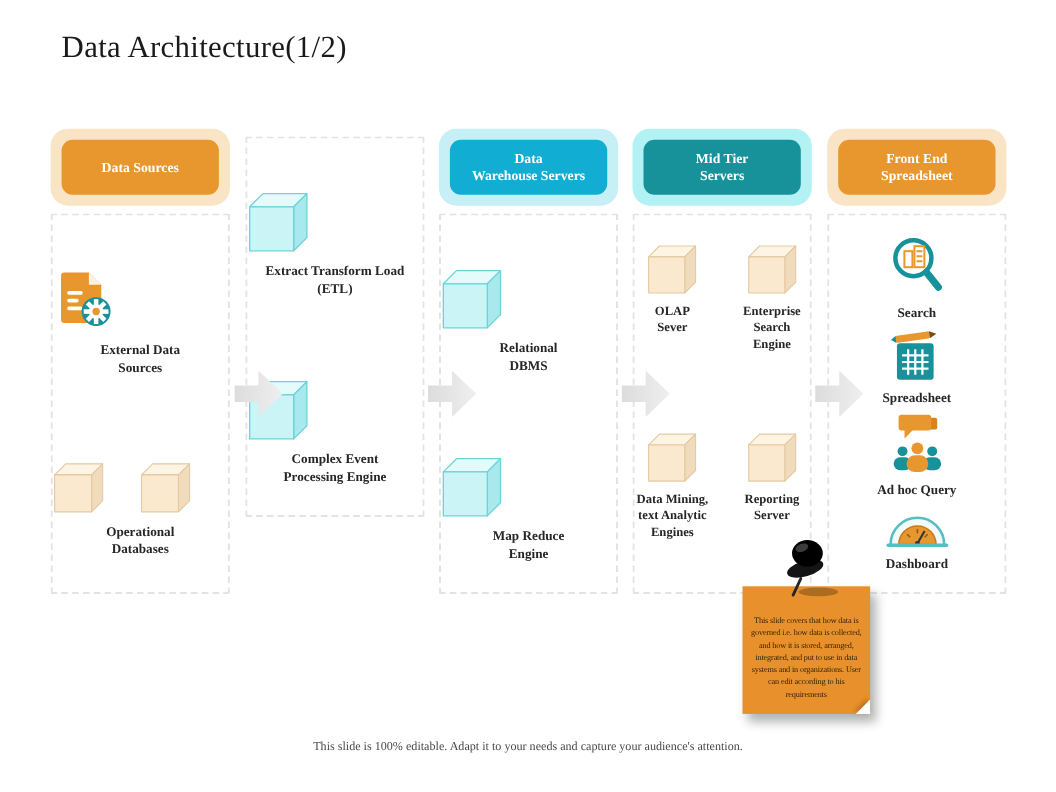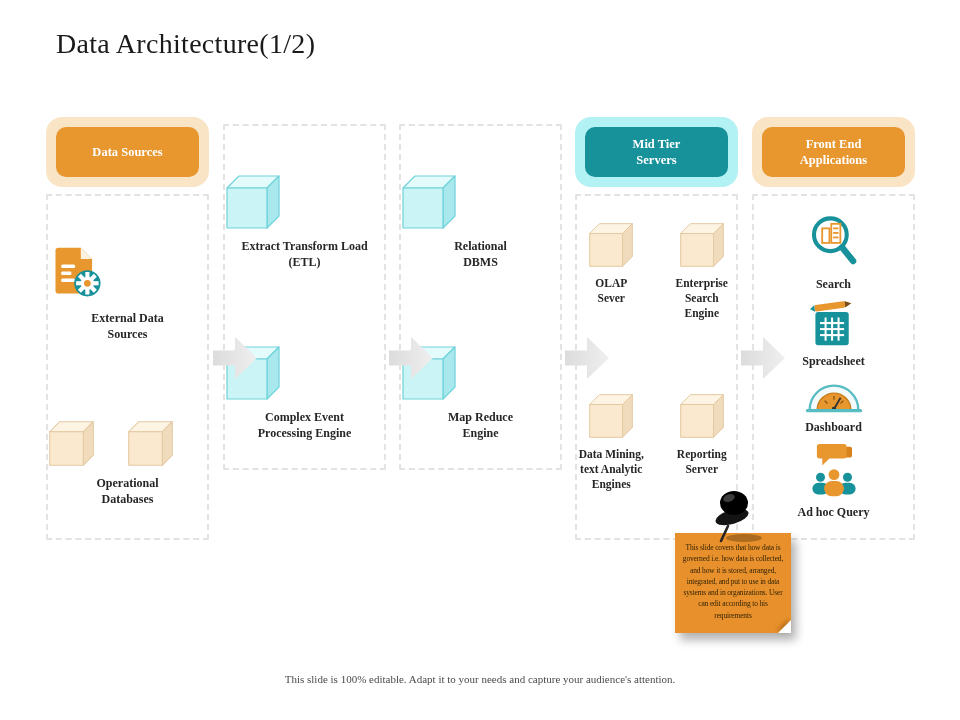--- a/index.html
+++ b/index.html
@@ -32,21 +32,21 @@
   .cube-tan .face{fill:var(--cube_tan_face);stroke:var(--cube_tan_edge);}
   .cube-cyan .top{fill:var(--cube_cyan_top);stroke:var(--cube_cyan_edge);}
   .cube-cyan .side{fill:var(--cube_cyan_side);stroke:var(--cube_cyan_edge);}
   .cube-cyan .face{fill:var(--cube_cyan_face);stroke:var(--cube_cyan_edge);}
   .fe-body{justify-content:flex-start;padding:16px 0 0;gap:6px;display:flex;flex-direction:column;align-items:center;}
   .fe-item{display:flex;flex-direction:column;align-items:center;gap:5px;}
   .arrow{position:absolute;width:44px;height:42px;z-index:3;
          background:linear-gradient(to right,#dcdcdc,#efefef);
          clip-path:polygon(0 32%,50% 32%,50% 0,100% 50%,50% 100%,50% 68%,0 68%);}
   .note{position:absolute;left:675px;top:533px;width:116px;min-height:96px;z-index:5;
-        background:var(--note);padding:9px 5px 12px;box-sizing:border-box;
+        background:var(--note);padding:25px 5px 12px;box-sizing:border-box;
         box-shadow:5px 7px 9px rgba(0,0,0,.30);}
   .note::after{content:"";position:absolute;right:0;bottom:0;width:0;height:0;
         border-left:13px solid transparent;border-bottom:13px solid #fff;
         filter:drop-shadow(-2px -2px 2px rgba(140,80,10,.5));}
   .note-text{font-size:7.5px;line-height:1.5;color:#2e1f05;text-align:center;letter-spacing:-.15px;}
   .pin{position:absolute;left:706px;top:486px;z-index:6;}
   .footer{position:absolute;top:673px;left:0;width:100%;text-align:center;
           font-size:11px;color:#4a4a4a;}
 </style>
 </head>
@@ -123,20 +123,24 @@
             <polygon class="side" points="42,14 54,2 54,42 42,54"></polygon>
             <polygon class="face" points="2,14 42,14 42,54 2,54"></polygon>
         </svg>
         <div class="lbl">Complex Event
 Processing Engine</div>
       </div>
     </div>
   </div>
 
   <div class="col" style="left:399px">
+    <div class="hdr c-blue">
+      <div class="hdr-inner">Data
+Warehouse Servers</div>
+    </div>
     <div class="body">
       <div class="half">
         <svg class="cube cube-cyan" width="56" height="56" viewBox="0 0 56 56">
           <polygon class="top" points="14,2 54,2 42,14 2,14"></polygon>
             <polygon class="side" points="42,14 54,2 54,42 42,54"></polygon>
             <polygon class="face" points="2,14 42,14 42,54 2,54"></polygon>
         </svg>
         <div class="lbl">Relational
 DBMS</div>
       </div>
@@ -199,21 +203,21 @@
           <div class="lbl small">Reporting
 Server</div>
         </div>
       </div>
     </div>
   </div>
 
   <div class="col" style="left:752px">
     <div class="hdr c-orange">
       <div class="hdr-inner">Front End
-Applications</div>
+Spreadsheet</div>
     </div>
     <div class="body fe-body">
       <div class="fe-item">
         <svg width="56" height="60" viewBox="0 0 60 66">
           <circle cx="26" cy="25" r="18" fill="#fff" stroke="var(--teal)" stroke-width="4.5"></circle>
           <line x1="39" y1="39" x2="51" y2="54" stroke="var(--teal)" stroke-width="7" stroke-linecap="round"></line>
           <g stroke="var(--orange)" stroke-width="2" fill="none">
             <rect x="17" y="18" width="8" height="16"></rect>
             <rect x="27" y="13" width="10" height="21"></rect>
             <line x1="29" y1="18" x2="35" y2="18"></line>
@@ -236,48 +240,48 @@
               <line x1="14" y1="32.5" x2="40" y2="32.5"></line>
               <line x1="14" y1="39" x2="40" y2="39"></line>
             <line x1="20" y1="20" x2="20" y2="45"></line>
               <line x1="27" y1="20" x2="27" y2="45"></line>
               <line x1="34" y1="20" x2="34" y2="45"></line>
           </g>
         </svg>
         <div class="lbl">Spreadsheet</div>
       </div>
       <div class="fe-item">
-        <svg width="60" height="40" viewBox="0 0 64 42">
-          <path d="M6,37 A26,26 0 0 1 58,37" fill="#F2FAFB" stroke="#58BCC3" stroke-width="2.5"></path>
-          <path d="M14,37 A18,18 0 0 1 50,37 Z" fill="var(--orange)" stroke="#C87C1C" stroke-width="1.5"></path>
-          <g stroke="#8a5a14" stroke-width="1.5">
-            <line x1="32" y1="22" x2="32" y2="26"></line>
-              <line x1="22" y1="27" x2="25" y2="30"></line>
-              <line x1="42" y1="27" x2="39" y2="30"></line>
-          </g>
-          <line x1="32" y1="36" x2="39" y2="24" stroke="#333" stroke-width="2"></line>
-          <circle cx="32" cy="36" r="2.4" fill="#333"></circle>
-          <rect x="2" y="36" width="60" height="3.5" rx="1.7" fill="#58BCC3"></rect>
-        </svg>
-        <div class="lbl">Dashboard</div>
-      </div>
-      <div class="fe-item">
         <svg width="54" height="58" viewBox="0 0 60 64">
           <rect x="36" y="5" width="14" height="12" rx="2" fill="#D8821B"></rect>
           <rect x="11" y="2" width="33" height="16" rx="3" fill="var(--orange)"></rect>
           <polygon points="17,17 26,17 17,26" fill="var(--orange)"></polygon>
           <circle cx="15" cy="39" r="5" fill="var(--teal)"></circle>
           <rect x="6" y="45" width="18" height="13" rx="6.5" fill="var(--teal)"></rect>
           <circle cx="45" cy="39" r="5" fill="var(--teal)"></circle>
           <rect x="36" y="45" width="18" height="13" rx="6.5" fill="var(--teal)"></rect>
           <circle cx="30" cy="36" r="6" fill="var(--orange)"></circle>
           <rect x="19" y="43" width="22" height="17" rx="8.5" fill="var(--orange)"></rect>
         </svg>
         <div class="lbl">Ad hoc Query</div>
       </div>
+      <div class="fe-item">
+        <svg width="60" height="40" viewBox="0 0 64 42">
+          <path d="M6,37 A26,26 0 0 1 58,37" fill="#F2FAFB" stroke="#58BCC3" stroke-width="2.5"></path>
+          <path d="M14,37 A18,18 0 0 1 50,37 Z" fill="var(--orange)" stroke="#C87C1C" stroke-width="1.5"></path>
+          <g stroke="#8a5a14" stroke-width="1.5">
+            <line x1="32" y1="22" x2="32" y2="26"></line>
+              <line x1="22" y1="27" x2="25" y2="30"></line>
+              <line x1="42" y1="27" x2="39" y2="30"></line>
+          </g>
+          <line x1="32" y1="36" x2="39" y2="24" stroke="#333" stroke-width="2"></line>
+          <circle cx="32" cy="36" r="2.4" fill="#333"></circle>
+          <rect x="2" y="36" width="60" height="3.5" rx="1.7" fill="#58BCC3"></rect>
+        </svg>
+        <div class="lbl">Dashboard</div>
+      </div>
     </div>
   </div>
 
   <div class="arrow" style="left:213px;top:337px"></div>
   <div class="arrow" style="left:389px;top:337px"></div>
   <div class="arrow" style="left:565px;top:337px"></div>
   <div class="arrow" style="left:741px;top:337px"></div>
 
   <div class="note">
     <div class="note-text">This slide covers that how data is governed i.e. how data is collected, and how it is stored, arranged, integrated, and put to use in data systems and in organizations. User can edit according to his requirements</div>

